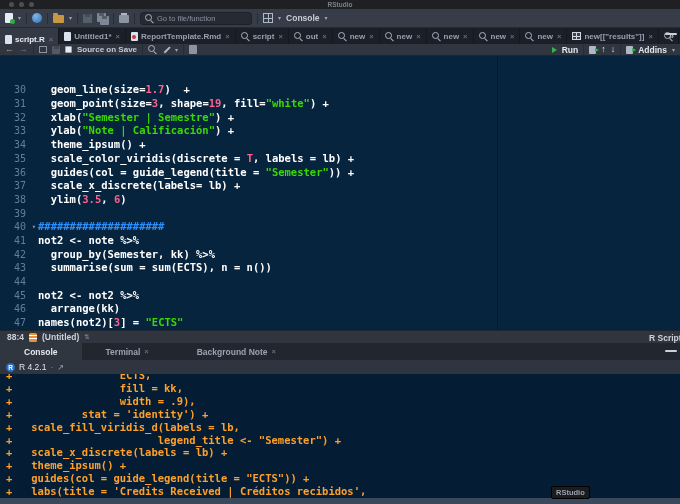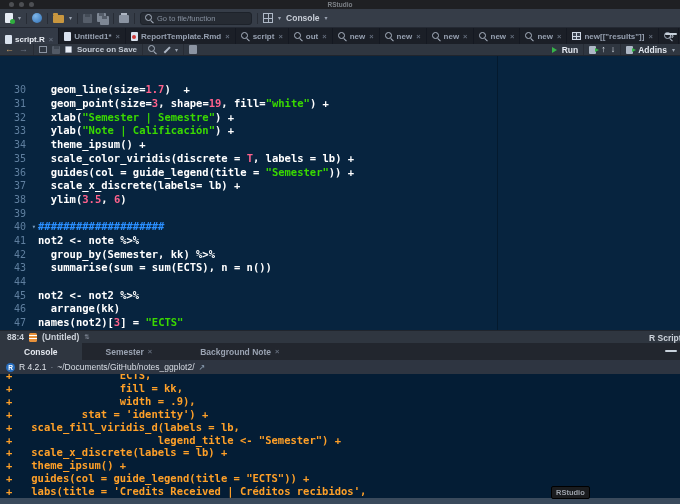--- a/index.html
+++ b/index.html
@@ -251,34 +251,33 @@
   <span>(Untitled)</span>
   <span class="updown">⇅</span>
   <span class="ftype">R Script</span>
 </div>
 
 <div class="abs ctabs">
     <div class="ctab active">
       <span>Console</span>
     </div>
     <div class="ctab">
-      <span>Semester</span>
+      <span>Terminal</span>
       <span class="close">×</span>
     </div>
     <div class="ctab">
       <span>Background Note</span>
       <span class="close">×</span>
     </div>
   </div>
 <span class="abs pane-dash" style="right:3px;top:350px;"></span>
 
 <div class="abs cheader">
   <span class="rlogo">R</span>
   <span class="rver">R 4.2.1</span>
   <span class="dot-sep">·</span>
-  <span class="wd-path">~/Documents/GitHub/notes_ggplot2/</span>
   <span class="wd-arrow">↗</span>
 </div>
 
 <div class="abs cout"><div class="cline">+                 ECTS,</div><div class="cline">+                 fill = kk,</div><div class="cline">+                 width = .9),</div><div class="cline">+           stat = 'identity') +</div><div class="cline">+   scale_fill_viridis_d(labels = lb,</div><div class="cline">+                       legend_title &lt;- "Semester") +</div><div class="cline">+   scale_x_discrete(labels = lb) +</div><div class="cline">+   theme_ipsum() +</div><div class="cline">+   guides(col = guide_legend(title = "ECTS")) +</div><div class="cline">+   labs(title = 'Credits Received | Créditos recibidos',</div></div>
 
 <div class="abs dock"></div>
 <div class="abs tooltip">RStudio</div>
 
 </body></html>

